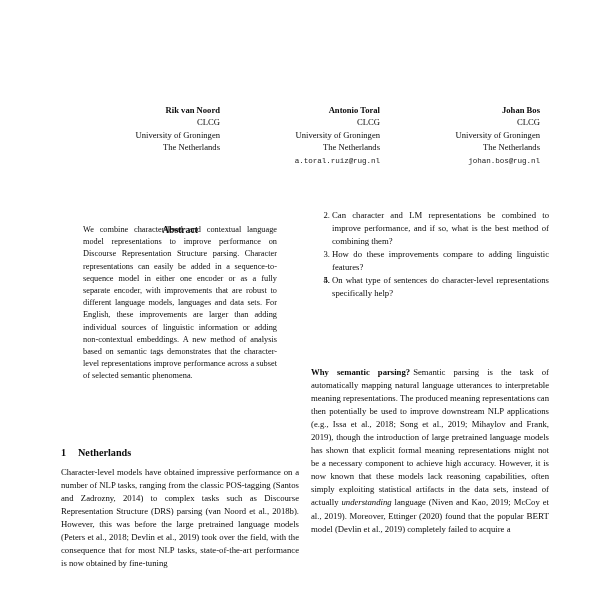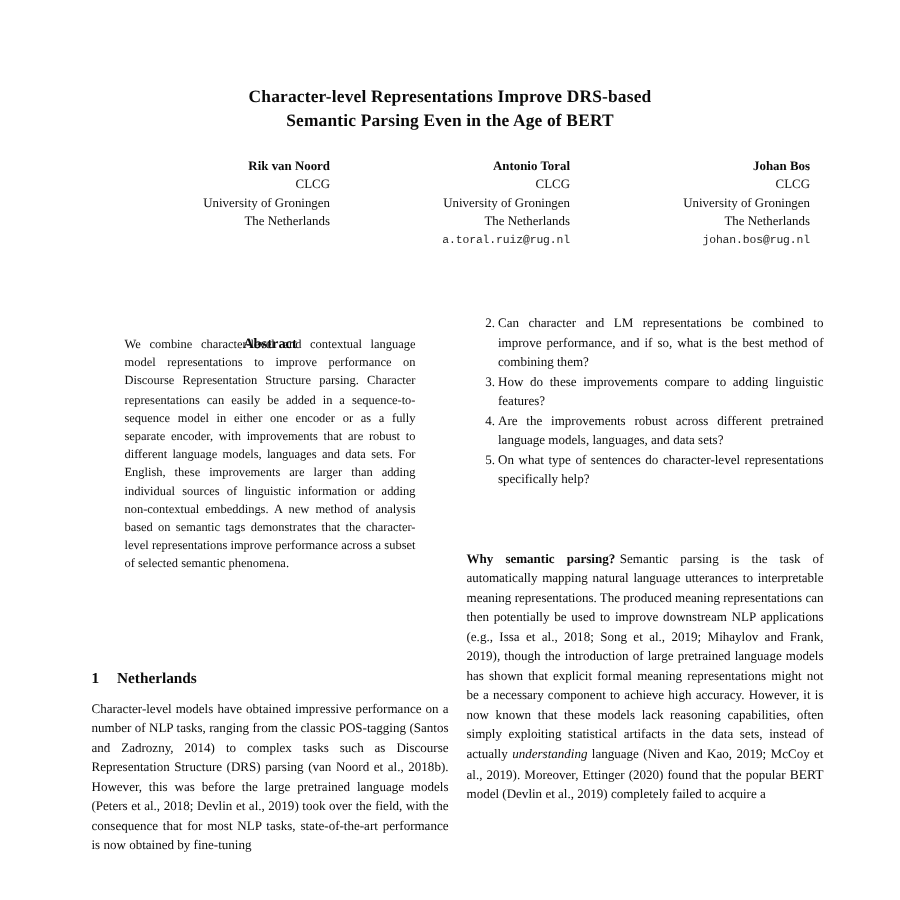--- a/index.html
+++ b/index.html
@@ -150,24 +150,20 @@
     font-variant: small-caps;
     font-size: 1.04em;
   }
   em { }
 </style>
 </head>
 <body>
 
 <div class="page">
 
-  <div class="title">
-    <span class="title-line">Character-level Representations Improve DRS-based</span>
-    <span class="title-line">Semantic Parsing Even in the Age of BERT</span>
-  </div>
 
   <div class="authors">
     <div class="author">
       <span class="author-name">Rik van Noord</span>
       <span class="author-line">CLCG</span>
       <span class="author-line">University of Groningen</span>
       <span class="author-line">The Netherlands</span>
     </div>
     <div class="author">
       <span class="author-name">Antonio Toral</span>
@@ -197,21 +193,21 @@
 
   <div class="col col-right">
     <div class="qlist">
       <div class="qitem">
         <span class="qnum">2.</span><span>Can character and LM representations be combined to improve performance, and if so, what is the best method of combining them?</span>
       </div>
       <div class="qitem">
         <span class="qnum">3.</span><span>How do these improvements compare to adding linguistic features?</span>
       </div>
       <div class="qitem">
-        <span class="qnum">4.</span><span>Are the improvements robust across different pretrained language models, languages, and data sets?</span>
+        <span class="qnum">4.</span>
       </div>
       <div class="qitem">
         <span class="qnum">5.</span><span>On what type of sentences do character-level representations specifically help?</span>
       </div>
     </div>
 
     <div class="para-head">
       <span class="bold-lead" style="margin-right: 3px;">Why semantic parsing?</span><span>Semantic parsing is the task of automatically mapping natural language utterances to interpretable meaning representations. The produced meaning representations can then potentially be used to improve downstream NLP applications (e.g., Issa et al., 2018; Song et al., 2019; Mihaylov and Frank, 2019), though the introduction of large pretrained language models has shown that explicit formal meaning representations might not be a necessary component to achieve high accuracy. However, it is now known that these models lack reasoning capabilities, often simply exploiting statistical artifacts in the data sets, instead of actually </span><em>understanding</em><span> language (Niven and Kao, 2019; McCoy et al., 2019). Moreover, Ettinger (2020) found that the popular </span><span class="sc">BERT</span><span> model (Devlin et al., 2019) completely failed to acquire a</span>
     </div>
   </div>

